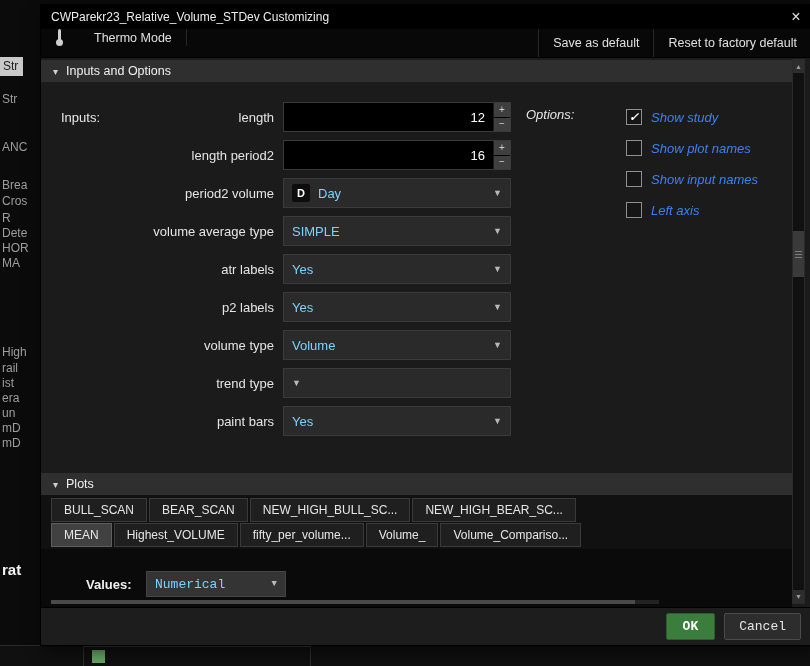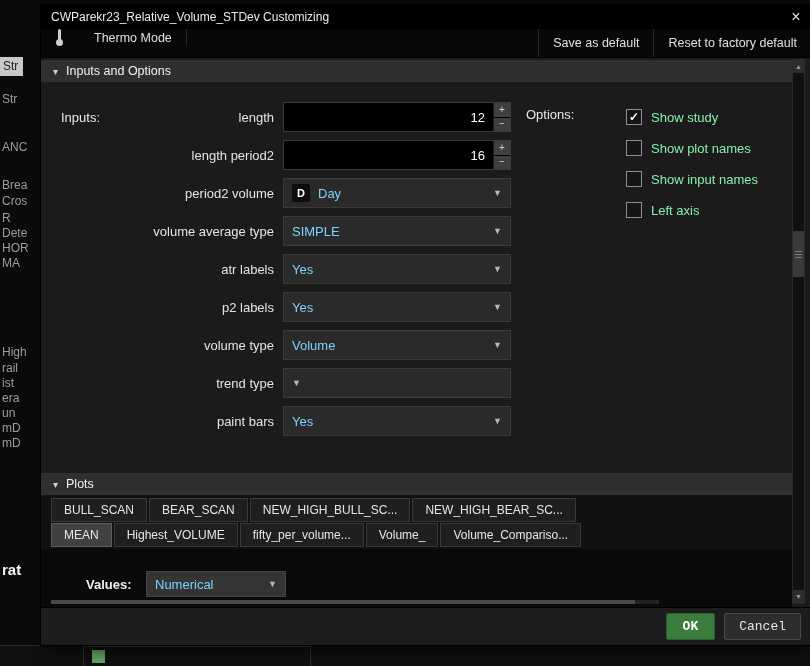--- a/index.html
+++ b/index.html
@@ -50,36 +50,36 @@
   .spin-input { flex:1; background:transparent; border:none; color:#fff; font-size:13px; text-align:right; padding-right:8px; font-family:inherit; outline:none; min-width:0; }
   .spin-btns { width:17px; display:flex; flex-direction:column; border-left:1px solid #1b1b1b; }
   .spin-btns button { flex:1; background:#3f3f3f; border:none; color:#d0d0d0; font-size:10px; line-height:1; cursor:pointer; padding:0; font-family:inherit; }
   .spin-btns button + button { margin-top:1px; }
 
   .dropdown { width:228px; height:30px; background:#2a2a2a; border:1px solid #3a3a3a; display:flex; align-items:center; padding:0 8px; gap:8px; cursor:pointer; }
   .dd-value { flex:1; font-size:13px; color:#7dd3fc; text-align:left; white-space:nowrap; overflow:hidden; }
   .dd-arrow { font-size:9px; color:#b9b9b9; }
   .dd-badge { background:#0d0d0d; color:#fff; font-size:11px; font-weight:bold; width:18px; height:18px; display:flex; align-items:center; justify-content:center; border-radius:2px; flex:0 0 18px; }
 
-  .options-col { position:absolute; left:485px; top:25px; display:flex; }
+  .options-col { position:absolute; left:485px; top:25px; display:flex;font-style:italic; }
   .options-heading { width:75px; flex:0 0 75px; }
   .check-col { display:flex; flex-direction:column; gap:11px; margin-left:25px; }
   .check-row { display:flex; align-items:center; gap:9px; height:20px; cursor:pointer; }
   .checkbox { width:16px; height:16px; border:1px solid #8f8f8f; background:#151515; display:flex; align-items:center; justify-content:center; flex:0 0 16px; }
   .mark { color:#fff; font-size:12px; font-weight:bold; line-height:1; }
-  .check-label { font-size:13px; color:#86efac; }
+  .check-label { font-size:13px; color:#3b82f6; }
 
   .tabs-area { background:#111; padding:3px 0 2px 10px; display:flex; flex-direction:column; gap:1px; flex:0 0 54px; }
   .tabs-row { display:flex; gap:2px; }
   .plot-tab { height:24px; background:#1f1f1f; border:1px solid #3a3a3a; color:#e6e6e6; font-size:12px; padding:0 12px; font-family:inherit; cursor:pointer; white-space:nowrap; }
   .plot-tab.active { background:#414141; border-color:#5e5e5e; }
 
   .values-strip { flex:1; background:#0a0a0a; position:relative; }
   .values-label { position:absolute; left:45px; top:28px; font-size:13px; font-weight:bold; color:#efefef; }
-  .values-dd { position:absolute; left:105px; top:22px; width:140px; height:26px; background:#343434; border:1px solid #454545; }
+  .values-dd { position:absolute; left:105px; top:22px; width:140px; height:26px; background:#343434; border:1px solid #454545;font-family:Liberation Mono, monospace; }
   .h-scrollbar { position:absolute; left:10px; bottom:3px; width:608px; height:4px; background:#222; }
   .h-thumb { width:96%; height:100%; background:#4a4a4a; }
 
   .v-scrollbar { flex:0 0 13px; margin:1px 6px 3px 0; background:#101010; border:1px solid #2a2a2a; display:flex; flex-direction:column; }
   .sb-btn { height:13px; flex:0 0 13px; background:#2d2d2d; color:#9a9a9a; font-size:7px; line-height:13px; text-align:center; cursor:pointer; }
   .sb-track { flex:1; position:relative; }
   .sb-thumb { position:absolute; top:158px; left:0; width:100%; height:46px; background:#3a3a3a; display:flex; flex-direction:column; justify-content:center; align-items:center; gap:2px; cursor:grab; }
   .sb-thumb i { display:block; width:7px; height:1px; background:#7d7d7d; }
 
   .footer { flex:0 0 38px; background:#1d1d1d; border-top:1px solid #000; display:flex; justify-content:flex-end; align-items:center; gap:9px; padding-right:10px; }

